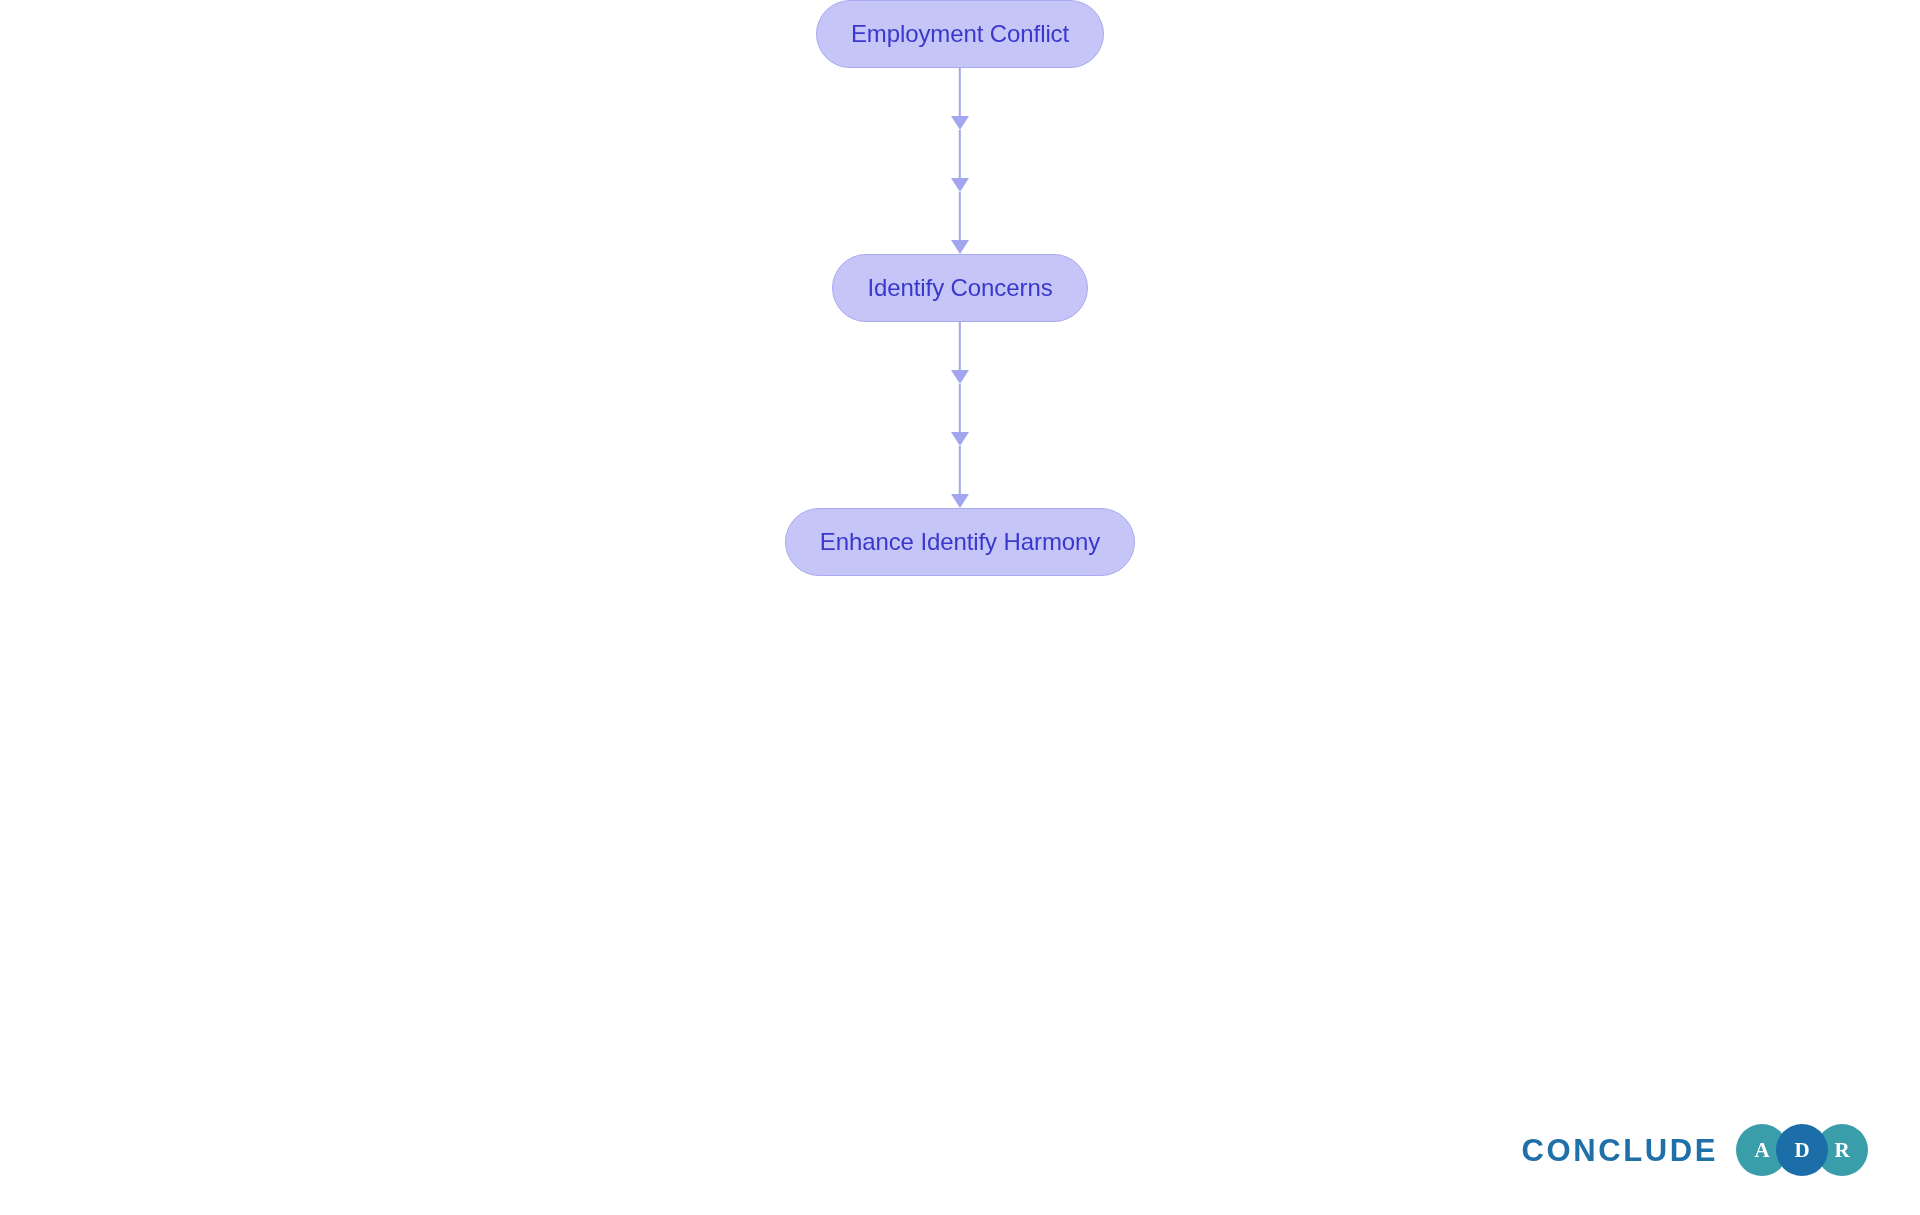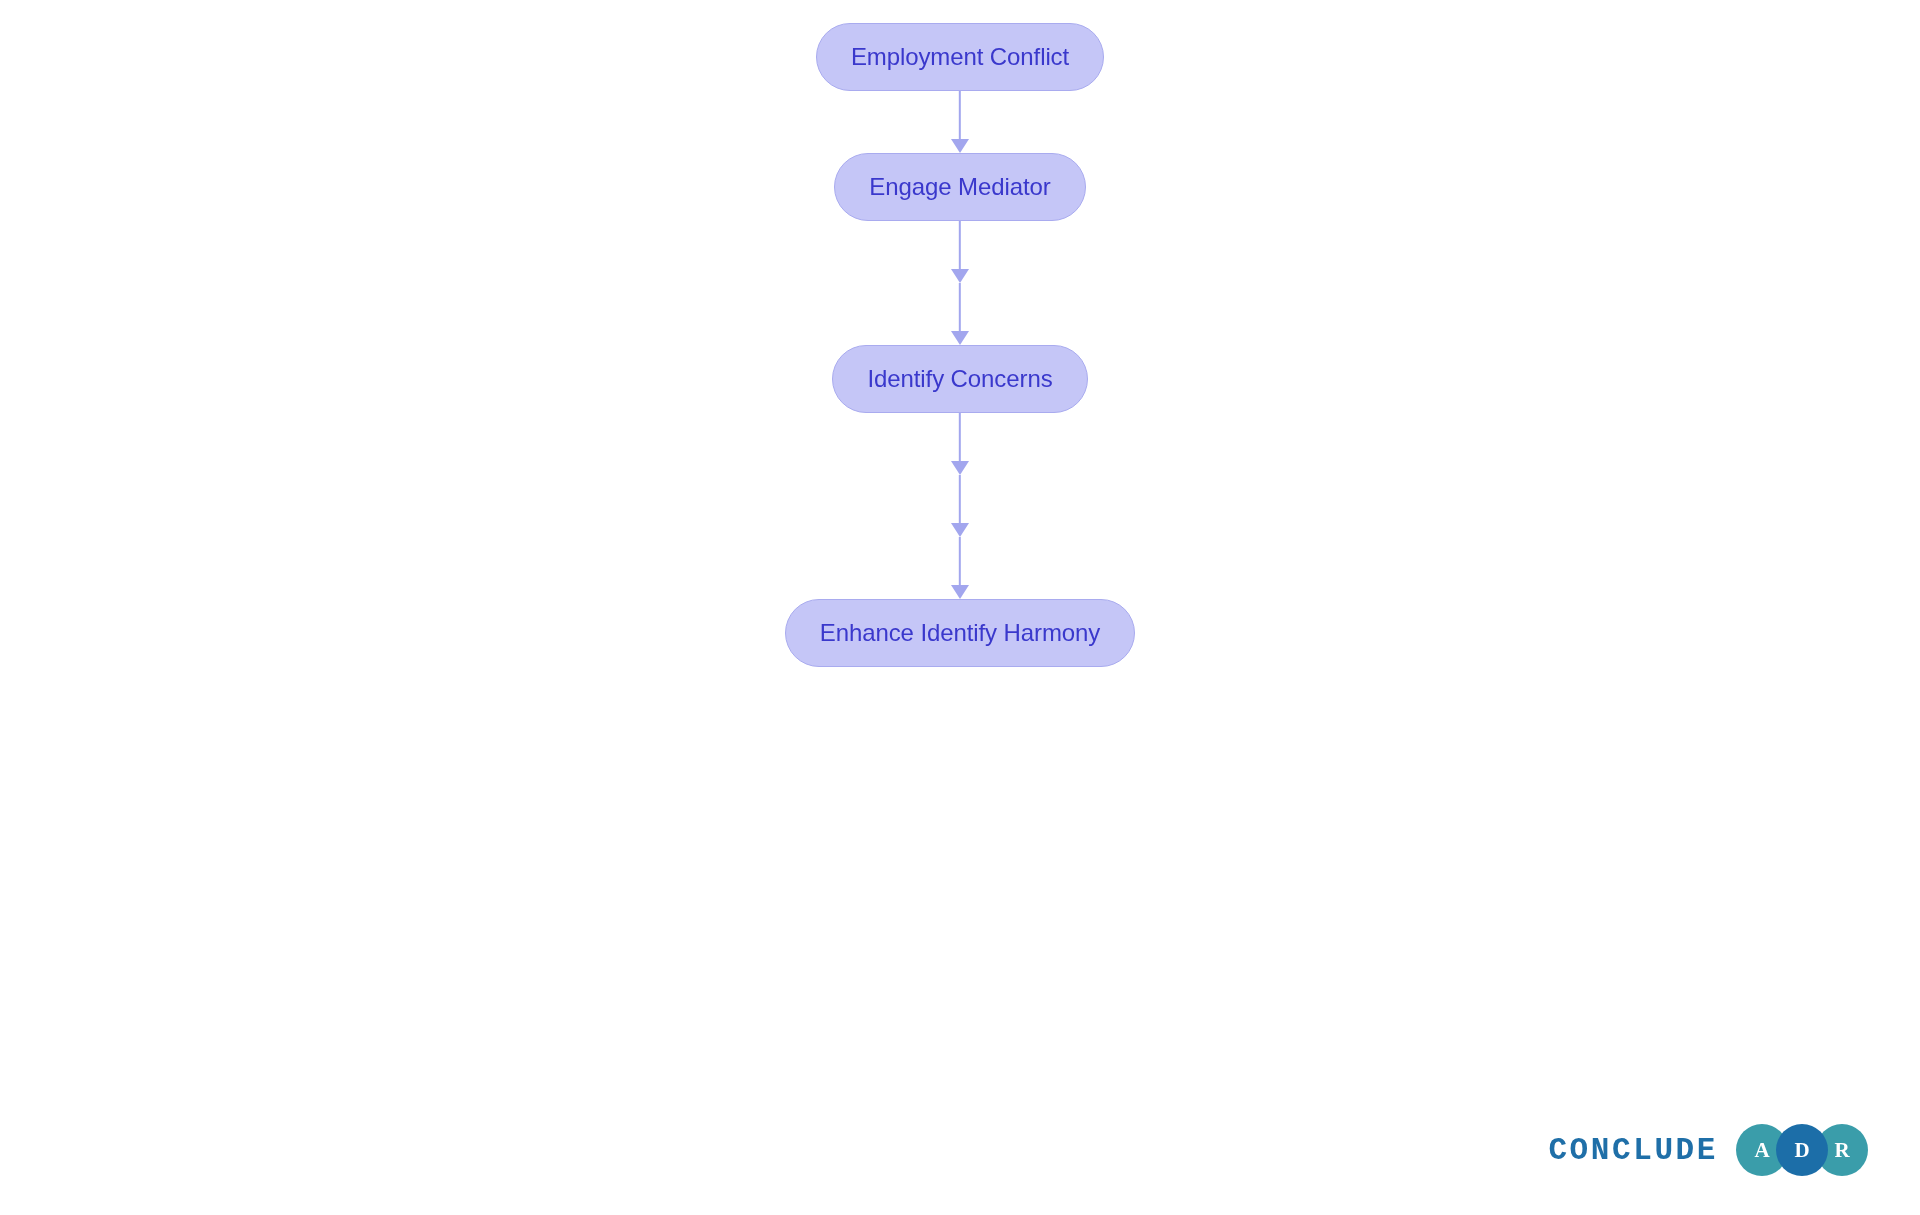--- a/index.html
+++ b/index.html
@@ -86,21 +86,21 @@
   #brand-logo {
     position: absolute;
     right: 52px;
     bottom: 36px;
     display: flex;
     align-items: center;
     gap: 18px;
     height: 58px;
   }
   .brand-wordmark {
-    font-family: Liberation Mono, monospace;
+    font-family: Liberation Sans, sans-serif;
     font-size: 31px;
     font-weight: 700;
     letter-spacing: 2.6px;
     color: #1f6fa8;
     line-height: 1;
   }
   .brand-circles {
     position: relative;
     width: 132px;
     height: 52px;
@@ -120,34 +120,31 @@
     color: #ffffff;
   }
   .brand-circle.c1 { left: 0;    background: #3a9daa; z-index: 1; }
   .brand-circle.c2 { left: 40px; background: #1c6ea8; z-index: 3; }
   .brand-circle.c3 { left: 80px; background: #3a9daa; z-index: 2; }
 </style>
 </head>
 <body>
 
 <div id="flow-canvas">
-  <div class="flow-column" style="top: 23px;">
+  <div class="flow-column" style="top: 0;">
 
     <div class="node">
       <span class="node-label">Employment Conflict</span>
     </div>
 
     <div class="connector">
       <div class="stem"></div>
       <div class="head"></div>
     </div>
 
-    <div class="node">
-      <span class="node-label">Engage Mediator</span>
-    </div>
 
     <div class="connector">
       <div class="stem"></div>
       <div class="head"></div>
     </div>
 
 
     <div class="connector">
       <div class="stem"></div>
       <div class="head"></div>

